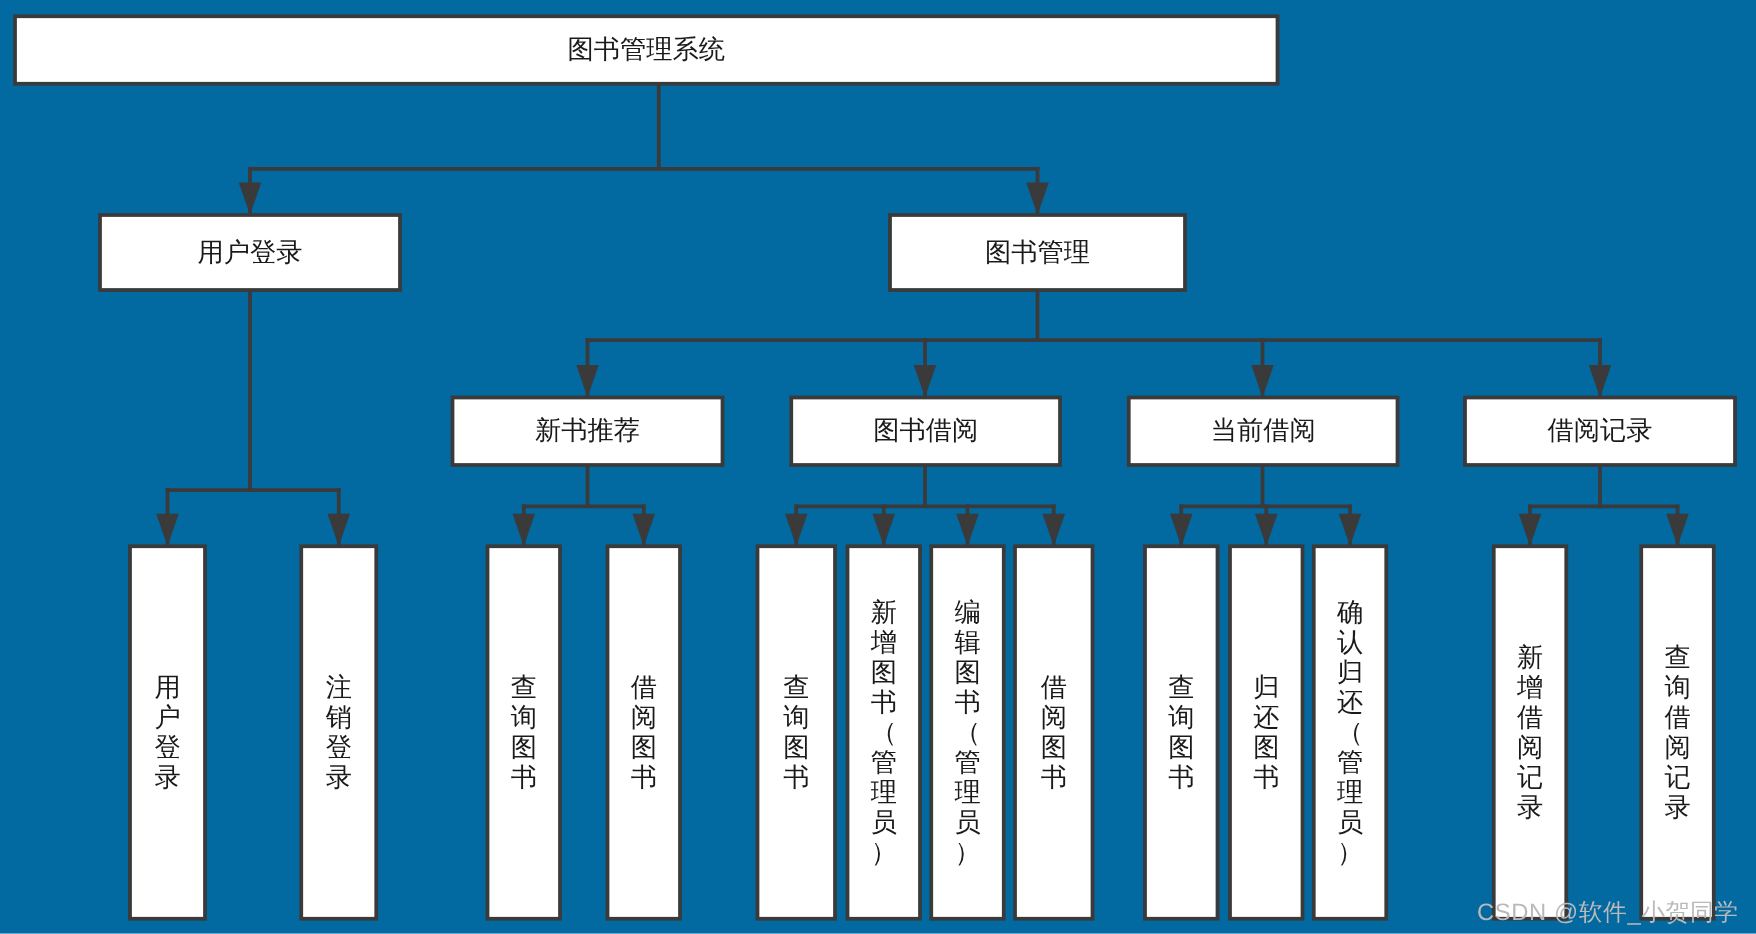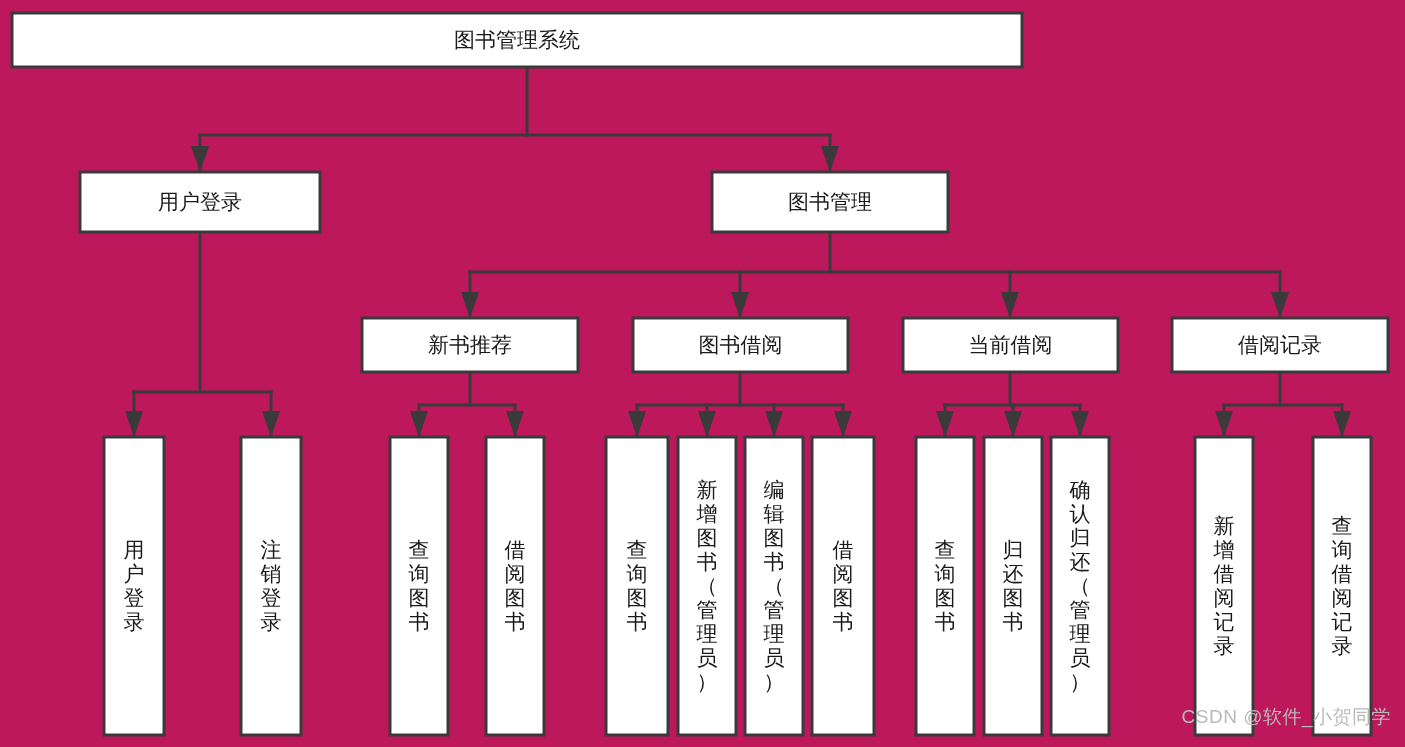--- a/index.html
+++ b/index.html
@@ -4,21 +4,21 @@
 <style>
   html, body {
     margin: 0;
     padding: 0;
     background: #ffffff;
   }
   #canvas-wrap {
     position: relative;
     width: 1405px;
     height: 747px;
-    background: #be185d;
+    background: #0369a1;
     overflow: hidden;
     font-family: "Liberation Sans", "DejaVu Sans", sans-serif;
   }
   svg#diagram {
     position: absolute;
     left: 0;
     top: 0;
     width: 1405px;
     height: 747px;
   }
@@ -46,21 +46,21 @@
   }
   .node-label-v {
     font-family: "Liberation Sans", "DejaVu Sans", sans-serif;
     font-size: 21px;
     fill: #1a1a1a;
     text-anchor: middle;
   }
   .watermark-text {
     position: absolute;
     right: 14px;
-    bottom: 17px;
+    bottom: 4px;
     font-family: "Liberation Sans", "DejaVu Sans", sans-serif;
     font-size: 19px;
     color: #b9b9b9;
     letter-spacing: 0.5px;
     white-space: nowrap;
     user-select: none;
     margin-top: 24px;
   }
 </style>
 </head>

